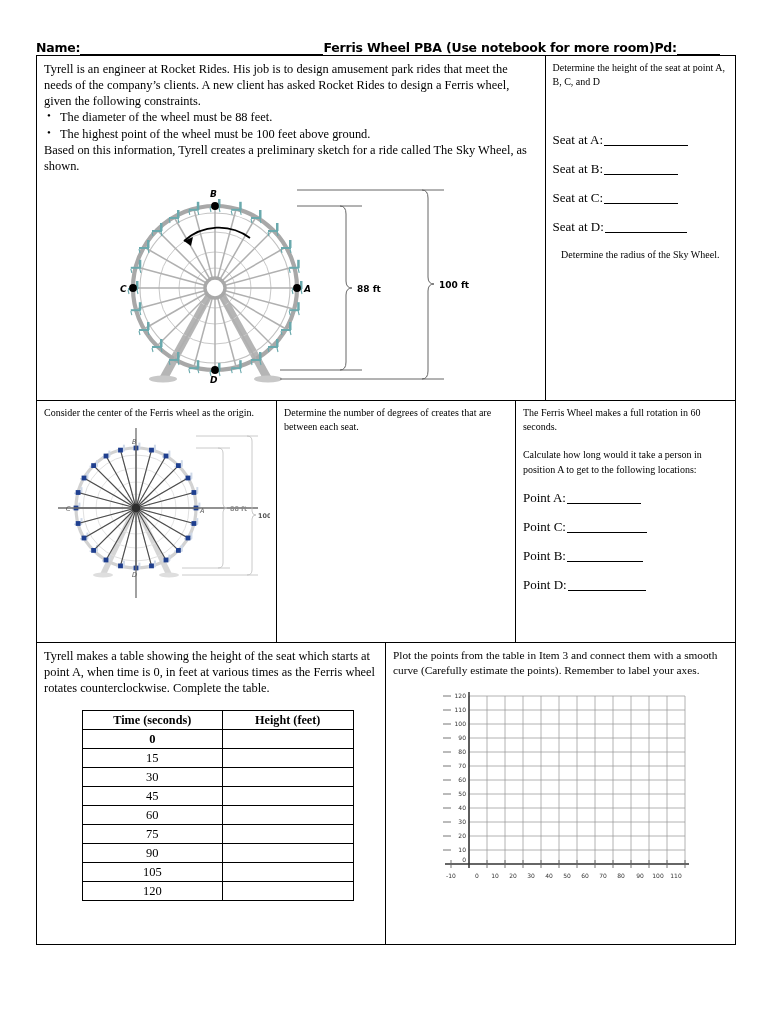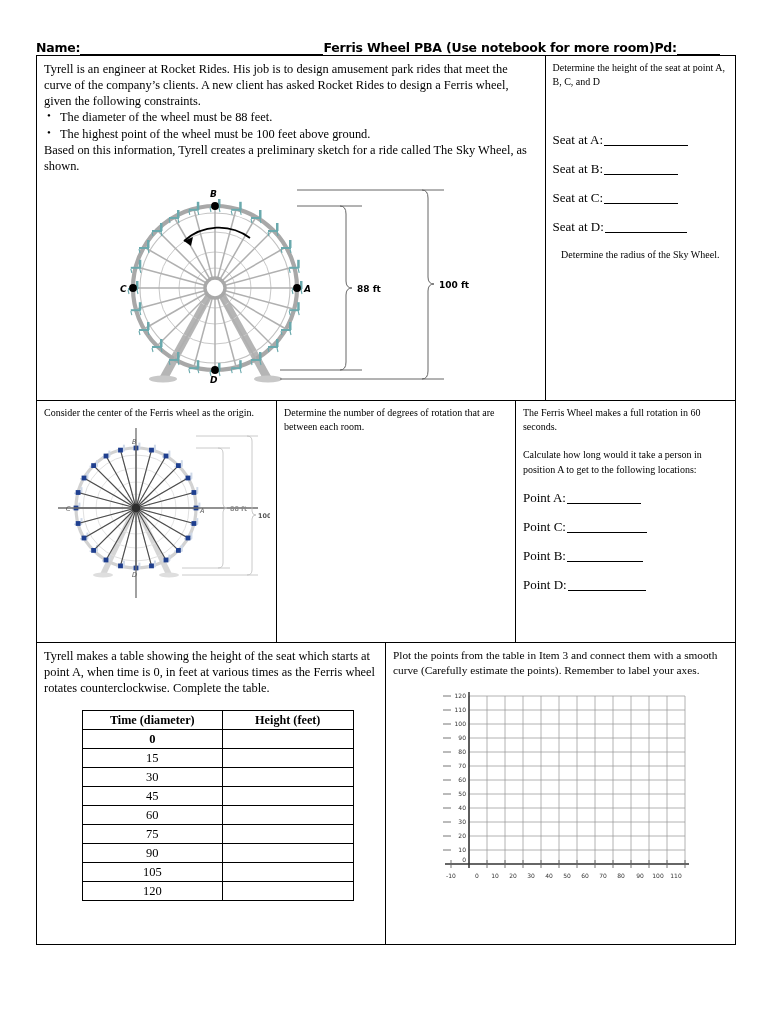--- a/index.html
+++ b/index.html
@@ -111,21 +111,21 @@
     <span class="title">Ferris Wheel PBA (Use notebook for more room)</span>
     <span class="lbl">Pd:</span>
     <span class="rule pd"></span>
   </div>
 
   <div class="sheet">
 
     <div class="row" id="row1">
 
       <div class="cell" id="r1c1">
-        <div class="prose">Tyrell is an engineer at Rocket Rides. His job is to design amusement park rides that meet the curve of the company’s clients. A new client has asked Rocket Rides to design a Ferris wheel, given the following constraints.</div>
+        <div class="prose">Tyrell is an engineer at Rocket Rides. His job is to design amusement park rides that meet the needs of the company’s clients. A new client has asked Rocket Rides to design a Ferris wheel, given the following constraints.</div>
         <ul class="constraints prose">
           <li>The diameter of the wheel must be 88 feet.</li>
           <li>The highest point of the wheel must be 100 feet above ground.</li>
         </ul>
         <div class="prose">Based on this information, Tyrell creates a preliminary sketch for a ride called The Sky Wheel, as shown.</div>
 
         <div style="margin-top:4px;">
           <svg width="440" height="205" viewBox="0 0 440 205">
             <defs>
               <g id="seat1">
@@ -410,21 +410,21 @@
               <path d="M 174 26 Q 179 26 179 31 L 179 82 Q 179 86 183 86 Q 179 86 179 90 L 179 141 Q 179 146 174 146"></path>
               <path d="M 203 14 Q 208 14 208 19 L 208 89 Q 208 93 212 93 Q 208 93 208 97 L 208 148 Q 208 153 203 153"></path>
             </g>
             <text class="ft" x="186" y="89" font-size="6.4" font-weight="bold" fill="#888">88 ft</text>
             <text class="ft" x="214" y="96" font-size="6.4" font-weight="bold" fill="#555">100 ft</text>
           </svg>
         </div>
       </div>
 
       <div class="cell" id="r2c2">
-        <div class="prose col">Determine the number of degrees of rotation that are between each room.</div>
+        <div class="prose col">Determine the number of degrees of creates that are between each seat.</div>
       </div>
 
       <div class="cell" id="r2c3">
         <div class="prose col">The Ferris Wheel makes a full rotation in 60 seconds.</div>
         <div class="gap"></div>
         <div class="prose col">Calculate how long would it take a person in position A to get to the following locations:</div>
         <div class="answerline">
           <span>Point A:</span><span class="blankline" style="width:74px"></span>
         </div>
         <div class="answerline">
@@ -440,21 +440,21 @@
     </div>
 
     <div class="row" id="row3">
 
       <div class="cell" id="r3c1">
         <div class="prose">Tyrell makes a table showing the height of the seat which starts at point A, when time is 0, in feet at various times as the Ferris wheel rotates counterclockwise. Complete the table.</div>
 
         <table class="datatable">
           <thead>
             <tr>
-              <th class="t">Time (diameter)</th>
+              <th class="t">Time (seconds)</th>
               <th class="h">Height (feet)</th>
             </tr>
           </thead>
           <tbody>
             <tr>
               <td class="t bold">0</td>
               <td class="h"></td>
             </tr>
             <tr>
               <td class="t">15</td>

